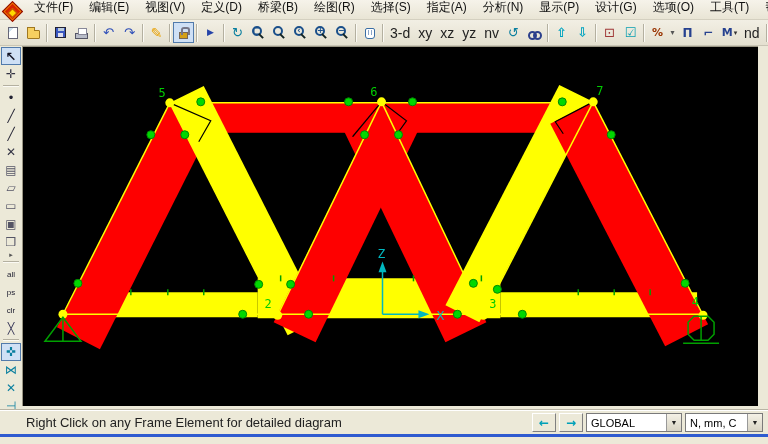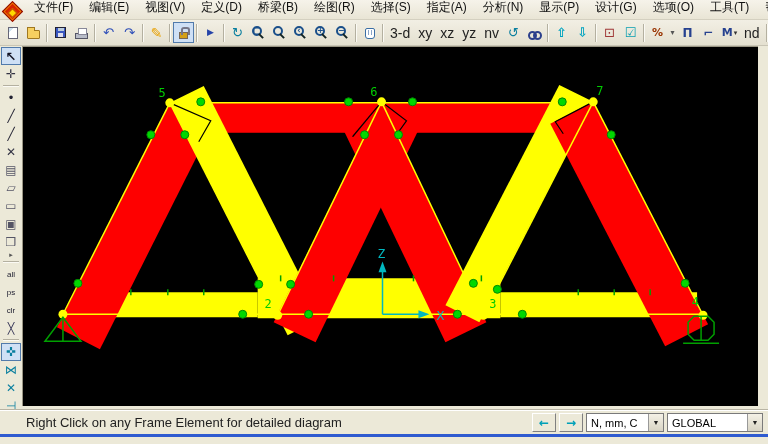--- a/index.html
+++ b/index.html
@@ -402,23 +402,23 @@
           <line x1="661" y1="297" x2="697" y2="297"></line>
         </g>
       </svg>
     </div>
   </div>
 
   <div class="statusbar">
     <div class="status-msg">Right Click on any Frame Element for detailed diagram</div>
     <div class="nav-btn">←</div>
     <div class="nav-btn">→</div>
+    <div class="combo c1">
+      <span class="val">GLOBAL</span>
+      <span class="dd">▼</span>
+    </div>
     <div class="combo c2">
       <span class="val">N, mm, C</span>
-      <span class="dd">▼</span>
-    </div>
-    <div class="combo c1">
-      <span class="val">GLOBAL</span>
       <span class="dd">▼</span>
     </div>
   </div>
   <div class="bottom-edge"></div>
 </div>
 
 </body></html>

